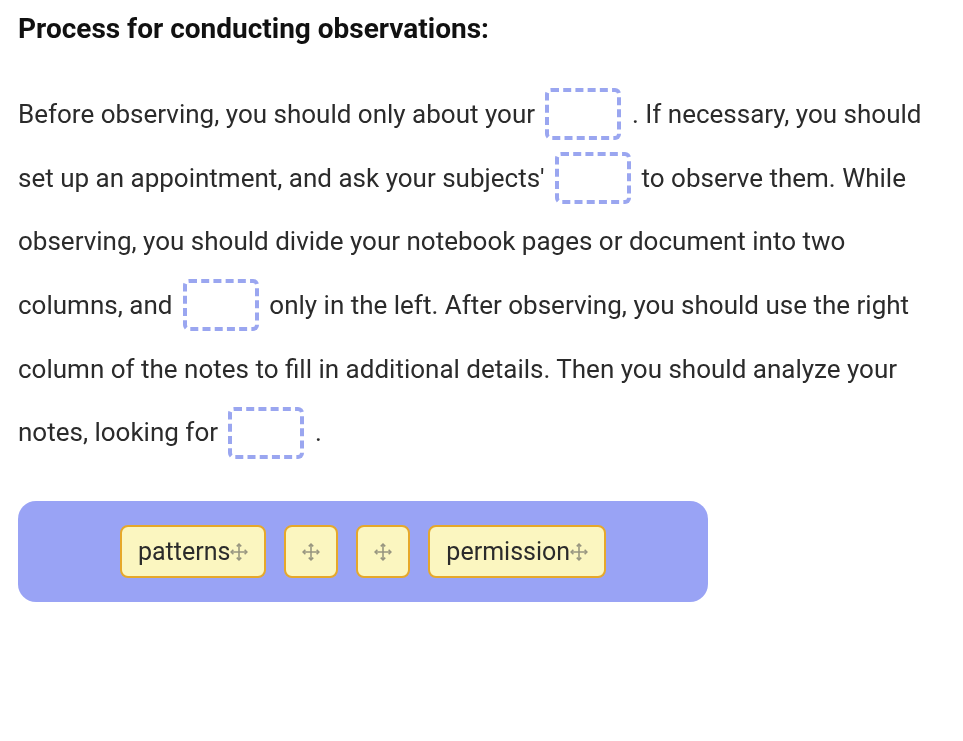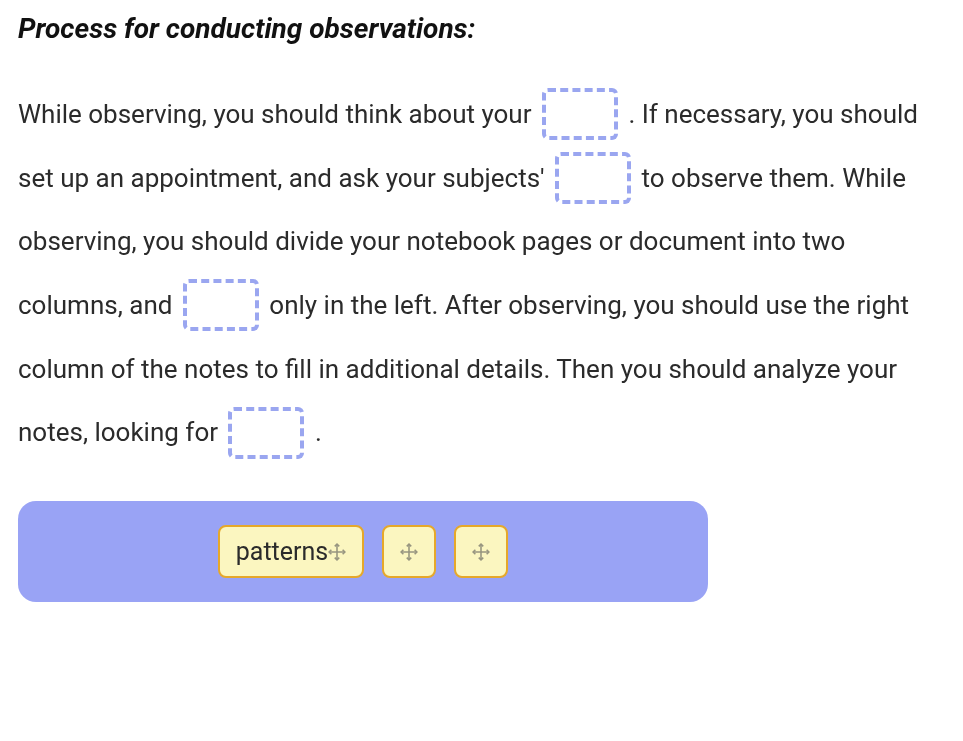--- a/index.html
+++ b/index.html
@@ -8,21 +8,20 @@
       background: #fff;
       padding: 12px 18px 30px 18px;
       color: #1a1a1a;
       width: 963px;
     }
     .heading {
       font-size: 28px;
       font-weight: 700;
       margin-bottom: 38px;
       color: #111;
-      font-style: italic;
     }
     .passage {
       font-size: 26px;
       line-height: 2.45;
       color: #2b2b2b;
       margin-bottom: 36px;
       font-weight: 400;
     }
     .drop-slot {
       display: inline-block;
@@ -70,21 +69,21 @@
       height: 18px;
       display: block;
     }
   </style>
 </head>
 <body>
 
 <h2 class="heading">Process for conducting observations:</h2>
 
 <p class="passage">
-  <span>While observing, you should think about your </span>
+  <span>Before observing, you should only about your </span>
   <span class="drop-slot"></span>
   <span>. If necessary, you should set up an appointment, and ask your subjects' </span>
   <span class="drop-slot"></span>
   <span> to observe them. While observing, you should divide your notebook pages or document into two columns, and </span>
   <span class="drop-slot"></span>
   <span> only in the left. After observing, you should use the right column of the notes to fill in additional details. Then you should analyze your notes, looking for </span>
   <span class="drop-slot"></span>
   <span>.</span>
 </p>
 
@@ -107,13 +106,22 @@
     </span>
   </div>
   <div class="word-tile">
     <span class="move-icon">
       <svg viewBox="0 0 16 16" fill="none" stroke="#555" stroke-width="1.4">
         <path d="M8 1 L8 15 M1 8 L15 8"></path>
         <path d="M6 3 L8 1 L10 3 M6 13 L8 15 L10 13 M3 6 L1 8 L3 10 M13 6 L15 8 L13 10"></path>
       </svg>
     </span>
   </div>
+  <div class="word-tile">
+    <span>permission</span>
+    <span class="move-icon">
+      <svg viewBox="0 0 16 16" fill="none" stroke="#555" stroke-width="1.4">
+        <path d="M8 1 L8 15 M1 8 L15 8"></path>
+        <path d="M6 3 L8 1 L10 3 M6 13 L8 15 L10 13 M3 6 L1 8 L3 10 M13 6 L15 8 L13 10"></path>
+      </svg>
+    </span>
+  </div>
 </div>
 
 </body></html>

